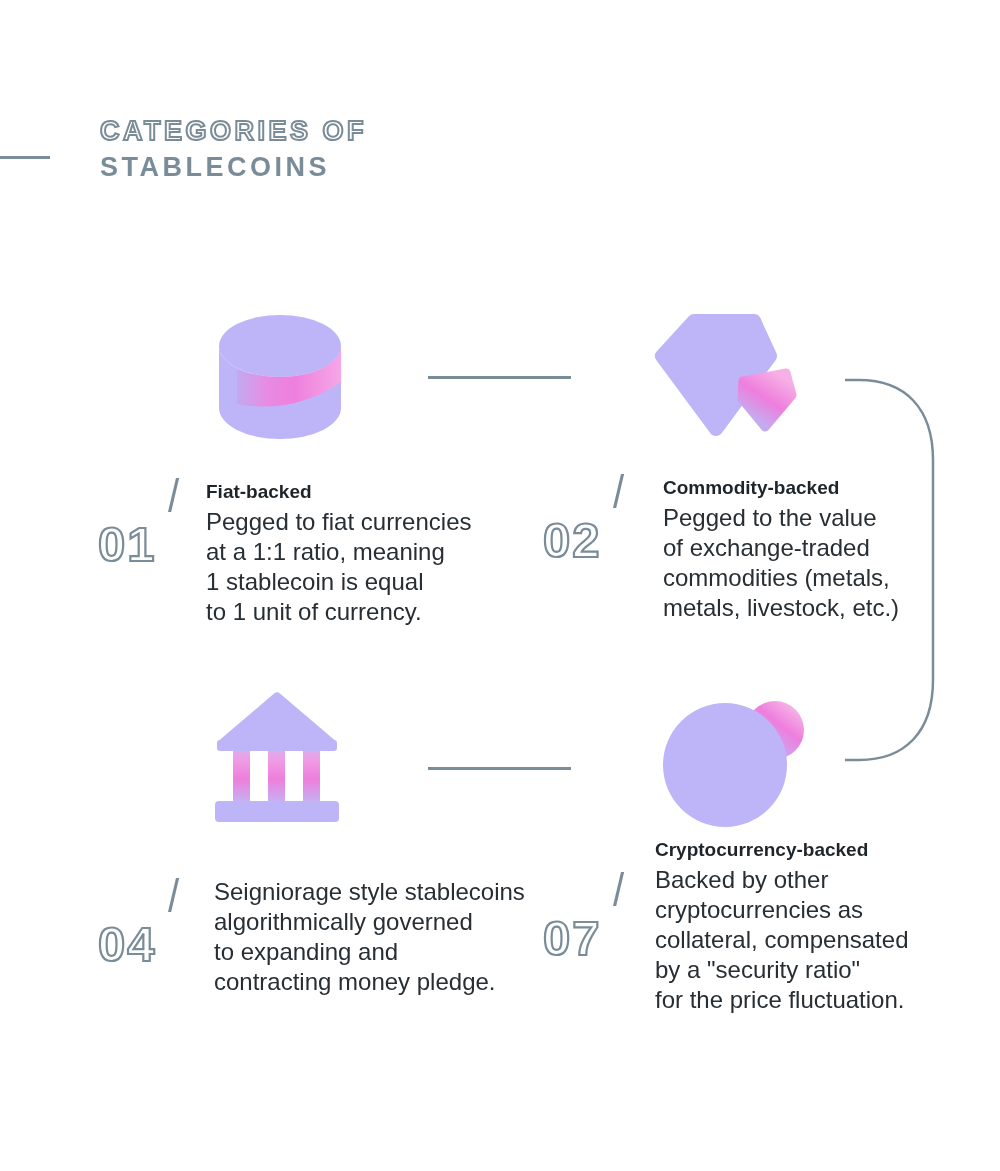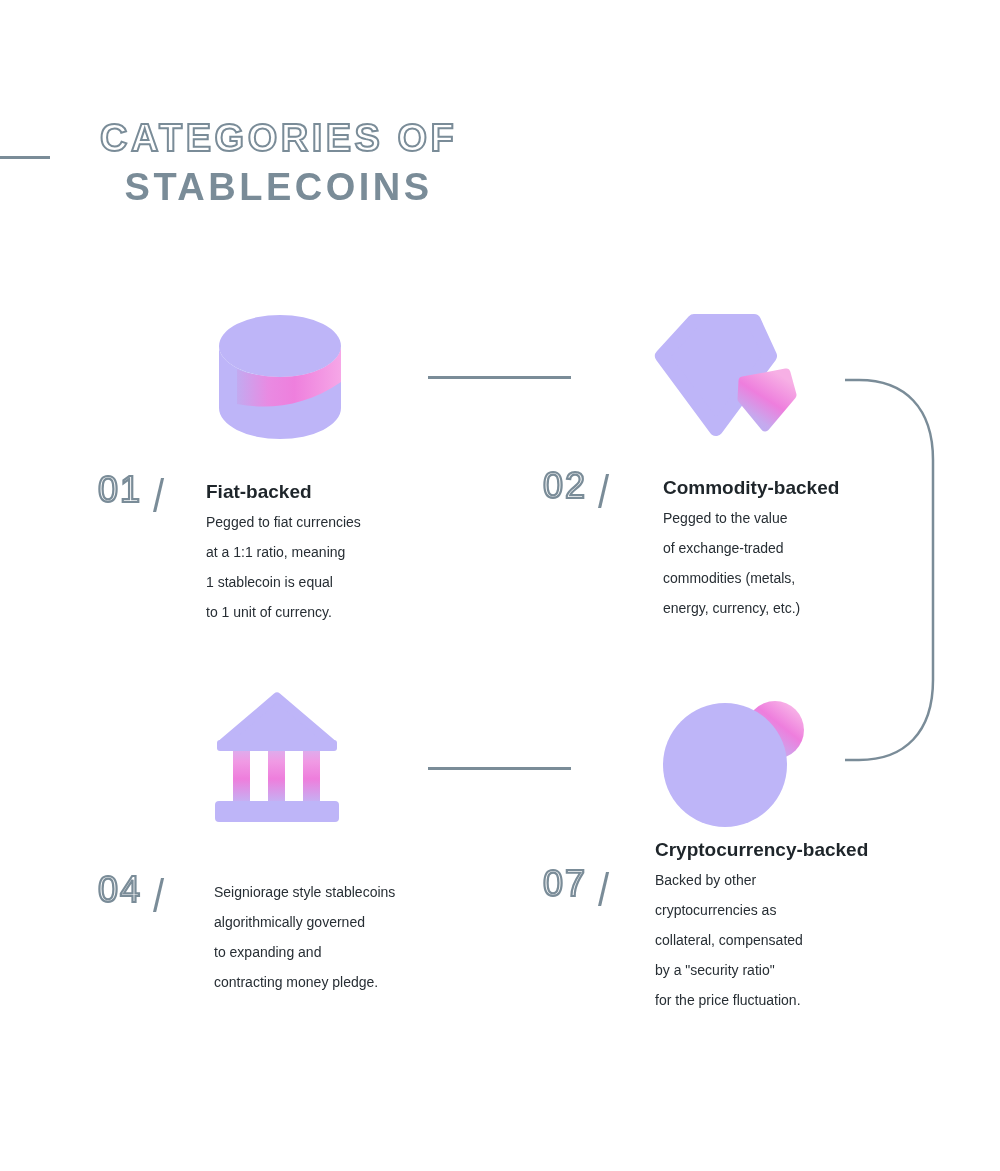--- a/index.html
+++ b/index.html
@@ -14,39 +14,39 @@
     --slate:#7a8c98;
     --purple:#beb5f8;
     --ink-head:#1e252a;
     --ink-body:#272e34;
   }
   .abs{position:absolute;}
   
   .rule{left:0;top:156px;width:50px;height:2.5px;background:var(--slate);}
   
   .title{left:100px;top:116px;line-height:1.18;letter-spacing:3.5px;
-         font-weight:700;font-size:38px;color:var(--slate);white-space:nowrap;text-align:center;}
+         font-weight:700;font-size:27px;color:var(--slate);white-space:nowrap;}
   .outline-text{color:var(--slate);}
   @supports (-webkit-text-stroke: 2px #000){
     .outline-text{color:transparent;-webkit-text-stroke:2px var(--slate);}
   }
   .solid-line{display:block;margin-top:4px;}
   
   .num-row{display:flex;align-items:flex-start;line-height:1;}
-  .num{font-size:36px;font-weight:400;letter-spacing:2px;color:var(--slate);}
+  .num{font-size:49px;font-weight:700;letter-spacing:2px;color:var(--slate);margin-top:48px;}
   @supports (-webkit-text-stroke: 2px #000){
     .num{color:transparent;-webkit-text-stroke:2.2px var(--slate);}
   }
   .slash{font-size:47px;font-weight:400;color:var(--slate);margin-left:11px;
          transform:scaleX(0.85);transform-origin:left top;}
   
   .tb{width:320px;}
   .tb .h{font-size:19px;font-weight:700;color:var(--ink-head);
          line-height:30px;white-space:pre-line;}
-  .tb .b{font-size:14px;font-weight:400;color:var(--ink-body);
+  .tb .b{font-size:24px;font-weight:400;color:var(--ink-body);
          line-height:30px;white-space:pre-line;}
   
   .hline{height:2.5px;background:var(--slate);}
   .hline.top{left:428px;top:376px;width:143px;}
   .hline.bottom{left:428px;top:767px;width:143px;}
   svg{display:block;}
 </style>
 </head>
 <body>
 
@@ -138,21 +138,21 @@
 
   <div class="abs num-row" style="left:543px;top:468px">
     <span class="num">02</span>
     <span class="slash">/</span>
   </div>
   <div class="abs tb" style="left:663px;top:473px">
     <div class="h">Commodity-backed</div>
     <div class="b">Pegged to the value
 of exchange-traded
 commodities (metals,
-energy, currency, etc.)</div>
+metals, livestock, etc.)</div>
   </div>
 
   <div class="abs num-row" style="left:543px;top:866px">
     <span class="num">07</span>
     <span class="slash">/</span>
   </div>
   <div class="abs tb" style="left:655px;top:835px">
     <div class="h">Cryptocurrency-backed</div>
     <div class="b">Backed by other
 cryptocurrencies as

